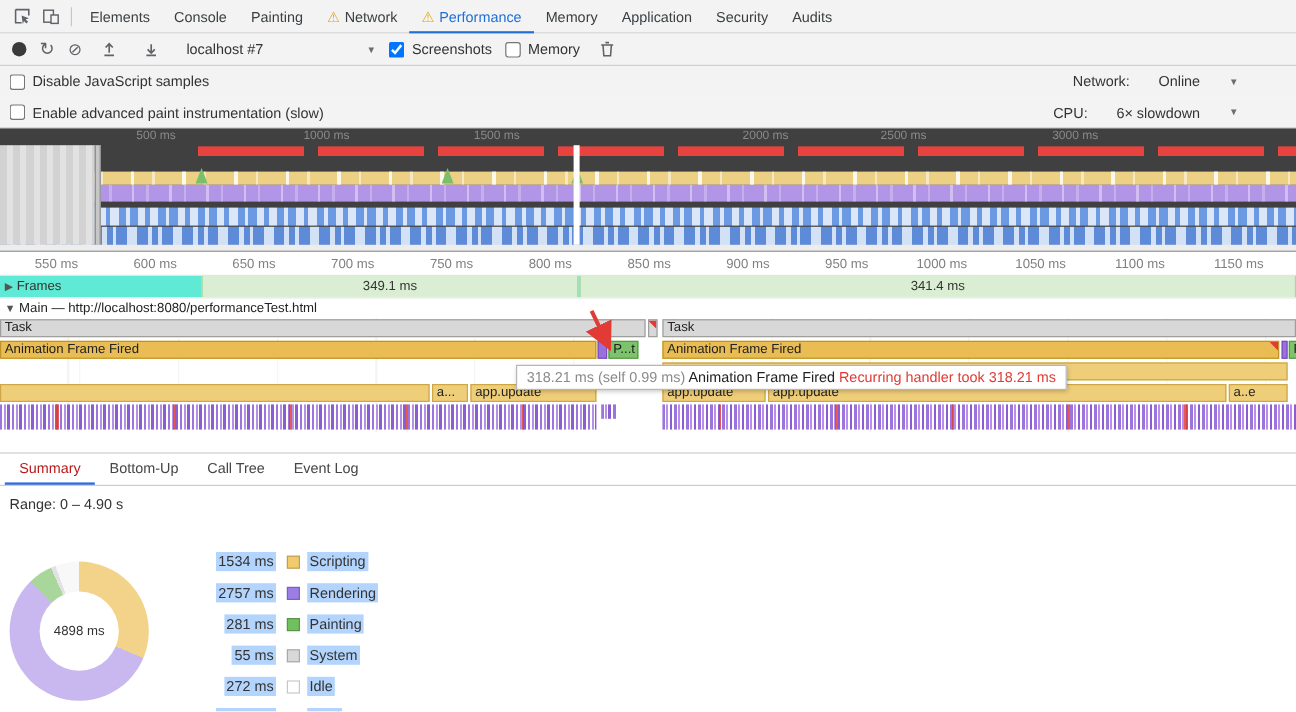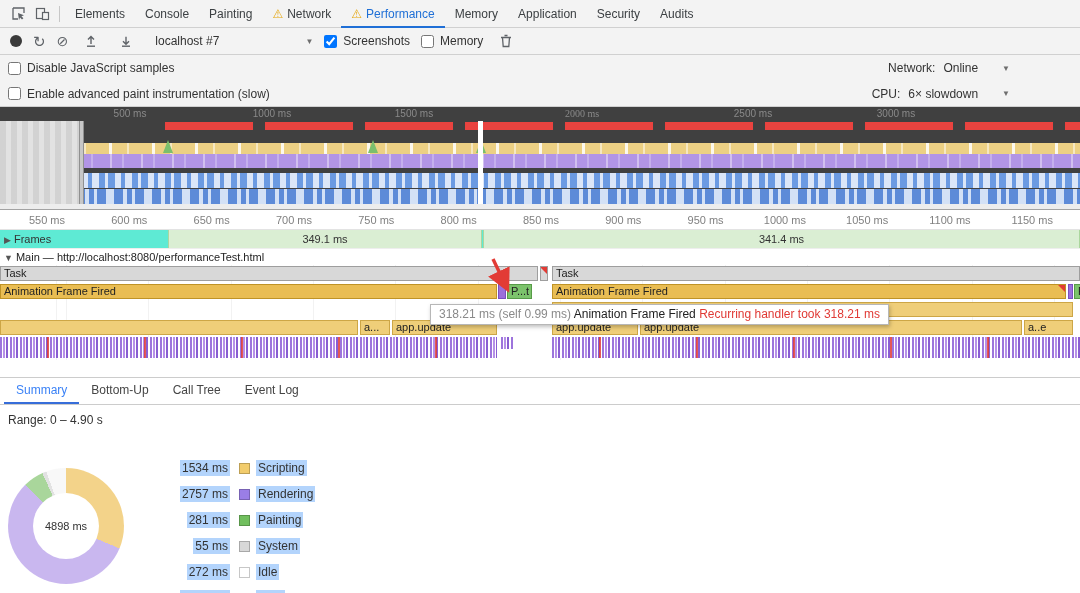--- a/index.html
+++ b/index.html
@@ -22,21 +22,21 @@
   .block{font-size:14px}
   .select{display:flex;align-items:center;justify-content:space-between;width:158px;margin-left:6px;cursor:pointer;color:#333}
   .select .caret{font-size:8px;color:#6e6e6e}
   .select.inline{width:auto;gap:24px;margin-left:0}
   .chk{display:flex;align-items:center;gap:6px;cursor:pointer;color:#333}
   .chk input{width:13px;height:13px;margin:0}
   
   .setrow{position:absolute;left:0;right:0;height:26px;background:#f3f3f3;display:flex;align-items:center;
           padding-left:8px;box-sizing:border-box}
   .r1{top:55px}.r2{top:81px;border-bottom:1px solid #d0d0d0}
-  .rgroup{margin-left:auto;display:flex;align-items:center;gap:8px;padding-right:70px}
+  .rgroup{margin-left:auto;display:flex;align-items:center;gap:24px;padding-right:48px}
   
   .overview{position:absolute;top:107px;left:0;right:0;height:103px;background:#404040;border-bottom:1px solid #a3a3a3;box-sizing:border-box}
   .ov-ruler{position:absolute;inset:0}
   .ov-tick{position:absolute;top:1px;width:60px;text-align:center;font-size:10px;color:#8a8a8a}
   .ov-stripes{position:absolute;top:15px;left:165px;right:0;height:8px;
               background:repeating-linear-gradient(90deg,#e9433f 0 88px,transparent 88px 100px)}
   .cpu-y{position:absolute;top:36px;left:0;right:0;height:11px;background:#ecd084;
          background-image:repeating-linear-gradient(90deg,transparent 0 23px,rgba(255,255,255,.85) 23px 26px,transparent 26px 41px,rgba(255,255,255,.5) 41px 43px)}
   .cpu-p{position:absolute;top:47px;left:0;right:0;height:14px;background:#b295e6;
          background-image:repeating-linear-gradient(90deg,transparent 0 17px,rgba(255,255,255,.4) 17px 19px,transparent 19px 29px,rgba(255,255,255,.25) 29px 31px)}
@@ -81,21 +81,21 @@
   .c3{left:501px;width:13px;height:12px}
   
   .tooltip{position:absolute;top:304px;left:430px;height:21px;line-height:19px;background:#fff;border:1px solid #b7b7b7;
            box-shadow:1px 2px 4px rgba(0,0,0,.25);padding:0 8px;white-space:nowrap;font-size:12px;z-index:20;box-sizing:border-box}
   .t-gray{color:#8a8a8a}.t-name{color:#222}.t-warn{color:#e03a35}
   .arrow{position:absolute;left:488px;top:256px;z-index:21}
   
   .btabs{position:absolute;top:377px;left:0;right:0;height:28px;background:#fff;border-top:1px solid #ccc;
          border-bottom:1px solid #ccc;display:flex;align-items:stretch;padding-left:4px;box-sizing:border-box}
   .btab{display:flex;align-items:center;padding:0 12px;color:#454545;cursor:pointer;border-bottom:2px solid transparent;box-sizing:border-box}
-  .btab.active{border-bottom-color:#366dd9;color:#3b82f6}
+  .btab.active{border-bottom-color:#366dd9;color:#b91c1c}
   .range{position:absolute;top:413px;left:8px;color:#333}
   .pie{position:absolute;left:8px;top:468px;width:116px;height:116px;border-radius:50%}
   .pie-hole{position:absolute;left:50%;top:50%;transform:translate(-50%,-50%);width:66px;height:66px;border-radius:50%;
             background:#fff;display:flex;align-items:center;justify-content:center;font-size:11px;color:#333}
   .legend{position:absolute;left:178px;top:455px}
   .lrow{display:flex;align-items:center;height:26px}
   .lval{width:52px;text-align:right}
   .hl{background:#b3d4fc;padding:1px 2px}
   .swatch{width:11px;height:11px;margin:0 6px 0 9px;border:1px solid rgba(0,0,0,.22);box-sizing:border-box}
   .swatch.none{border-color:transparent;background:transparent}
@@ -211,21 +211,21 @@
         <span class="caret">▼</span>
       </div>
     </div>
   </div>
 
   <div class="overview">
     <div class="ov-ruler">
         <span class="ov-tick" style="left: 100px;">500 ms</span>
         <span class="ov-tick" style="left: 242px;">1000 ms</span>
         <span class="ov-tick" style="left: 384px;">1500 ms</span>
-        <span class="ov-tick" style="left: 552px; font-family: Liberation Serif, serif;">2000 ms</span>
+        <span class="ov-tick" style="left: 608px;">2000 ms</span>
         <span class="ov-tick" style="left: 723px;">2500 ms</span>
         <span class="ov-tick" style="left: 866px;">3000 ms</span>
       </div>
     <div class="ov-stripes"></div>
     <div class="cpu-y"></div>
     <div class="cpu-p"></div>
     <span class="spike" style="left:163px"></span>
     <span class="spike" style="left:368px"></span>
     <span class="spike" style="left:476px"></span>
     <div class="net1"></div>

